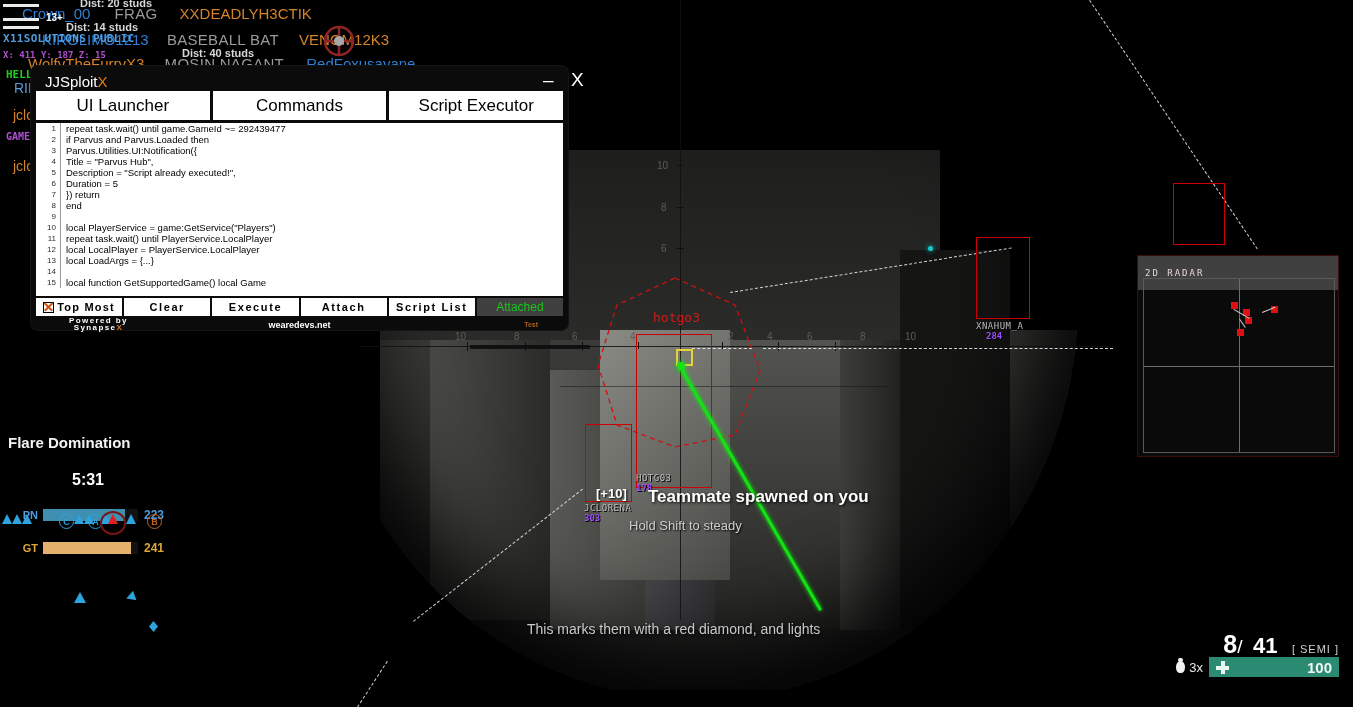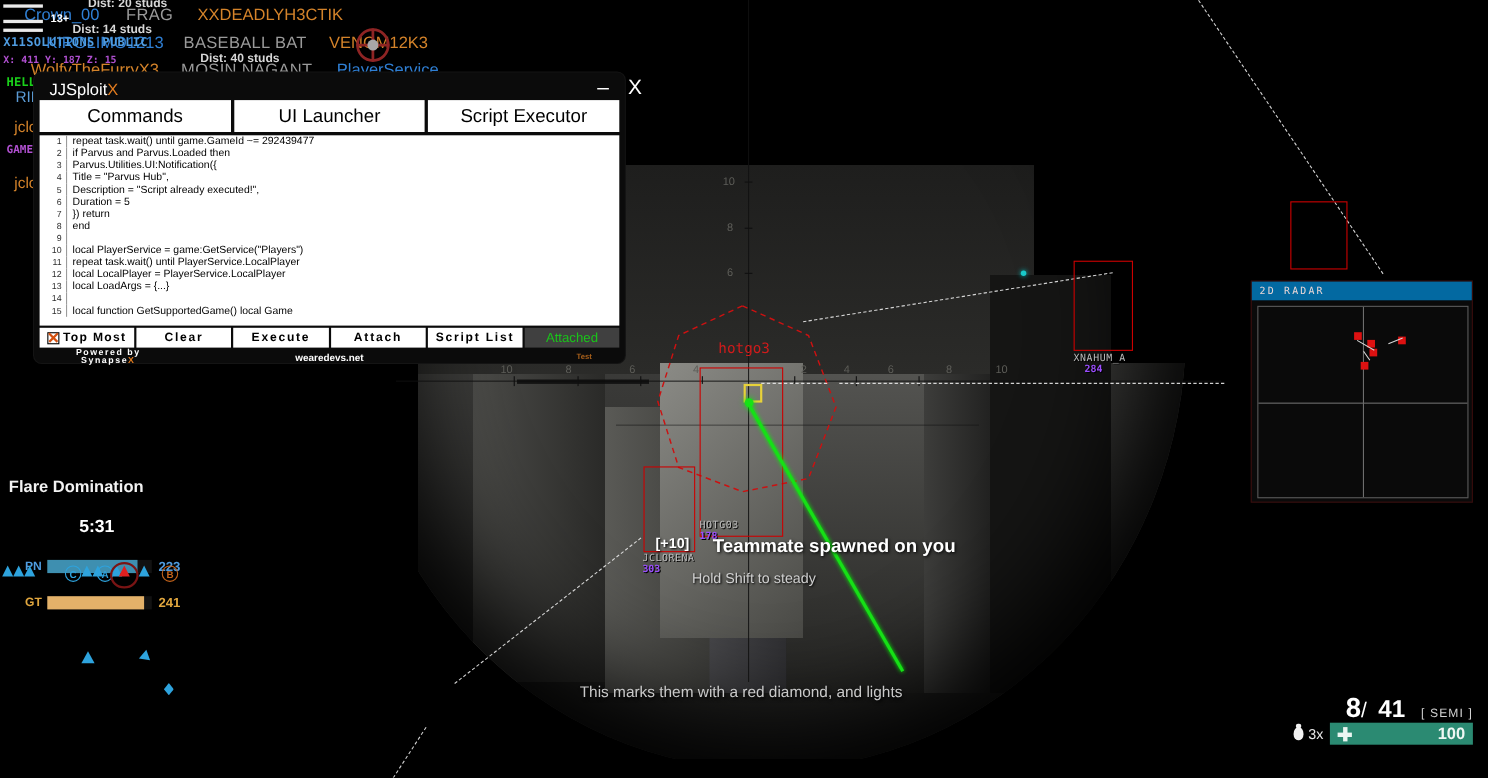--- a/index.html
+++ b/index.html
@@ -75,21 +75,21 @@
   .sbbar{width:95px;height:12px;background:rgba(255,255,255,.07);position:relative;}
   .sbfill{position:absolute;left:0;top:0;height:12px;}
   .sbval{font-size:12px;font-weight:bold;padding-left:6px;}
   .flags{position:absolute;left:0;top:511px;width:175px;height:16px;}
   .tri{position:absolute;width:0;height:0;border-left:5px solid transparent;border-right:5px solid transparent;}
   .cap{position:absolute;width:13px;height:13px;border-radius:50%;font-size:9px;font-weight:bold;
      display:flex;align-items:center;justify-content:center;}
 
   
   .radar{position:absolute;left:1137px;top:255px;width:200px;height:200px;background:#0a0a0a;border:1px solid #3a0d0d;}
-  .radarhdr{height:17px;background:#0369a1;color:#e8d6d6;font-family:"DejaVu Sans Mono",monospace;
+  .radarhdr{height:34px;background:#404040;color:#e8d6d6;font-family:"DejaVu Sans Mono",monospace;
      font-size:9px;letter-spacing:2px;display:flex;align-items:center;padding-left:7px;}
   .radarbody{position:absolute;left:5px;top:22px;width:190px;height:173px;border:1px solid #5a5a5a;}
   .rl-v{position:absolute;left:50%;top:0;width:1px;height:100%;background:#6d6d6d;}
   .rl-h{position:absolute;left:0;top:50%;width:100%;height:1px;background:#6d6d6d;}
   .blip{position:absolute;width:7px;height:7px;background:#dd1111;}
   .rstick{position:absolute;height:1px;background:#d8d8d8;transform-origin:0 0;}
 
   
   .ammo{position:absolute;right:14px;top:630px;text-align:right;color:#fff;}
   .ammo .cur{font-size:25px;font-weight:bold;}
@@ -206,21 +206,21 @@
     <div class="kf" style="left:42px;top:31px;">
       <span class="name-b">KIROLIMO1213</span>
       <span class="wep" style="margin-left:14px;">BASEBALL BAT</span>
       <span class="name-o" style="margin-left:16px;">VENOM12K3</span>
     </div>
     <div class="kfdist" style="left:138px;top:47px;padding-left:44px;">Dist: 40 studs</div>
 
     <div class="kf" style="left:28px;top:55px;">
       <span class="name-o">WolfvTheFurryX3</span>
       <span class="wep" style="margin-left:16px;">MOSIN NAGANT</span>
-      <span class="name-b" style="margin-left:18px;">PlayerService</span>
+      <span class="name-b" style="margin-left:18px;">RedFoxusavane</span>
     </div>
 
     <svg style="position:absolute;left:322px;top:24px;width:34px;height:34px;">
       <circle cx="17" cy="17" r="14" fill="none" stroke="#8e2424" stroke-width="2.5"></circle>
       <line x1="17" y1="2" x2="17" y2="32" stroke="#8e2424" stroke-width="2.5"></line>
       <line x1="2" y1="17" x2="32" y2="17" stroke="#8e2424" stroke-width="2.5"></line>
       <circle cx="17" cy="17" r="5" fill="#a8a8a8"></circle>
     </svg>
   </div>
 
@@ -239,22 +239,22 @@
   </div>
 
   <div class="win">
     <div class="win-title">
       <span>JJSploit</span><span class="x">X</span>
     </div>
     <div class="win-ctrl" style="left:512px;">–</div>
     <div class="win-ctrl" style="left:540px;">X</div>
 
     <div class="tabbar">
+      <div class="tab">UI Launcher</div>
       <div class="tab">Commands</div>
-      <div class="tab">UI Launcher</div>
       <div class="tab">Script Executor</div>
     </div>
 
     <div class="editor" id="editor">
         <div class="codeline">
           <div class="gut">1</div>
           <div class="codetxt">repeat task.wait() until game.GameId ~= 292439477</div>
         </div>
         <div class="codeline">
           <div class="gut">2</div>

